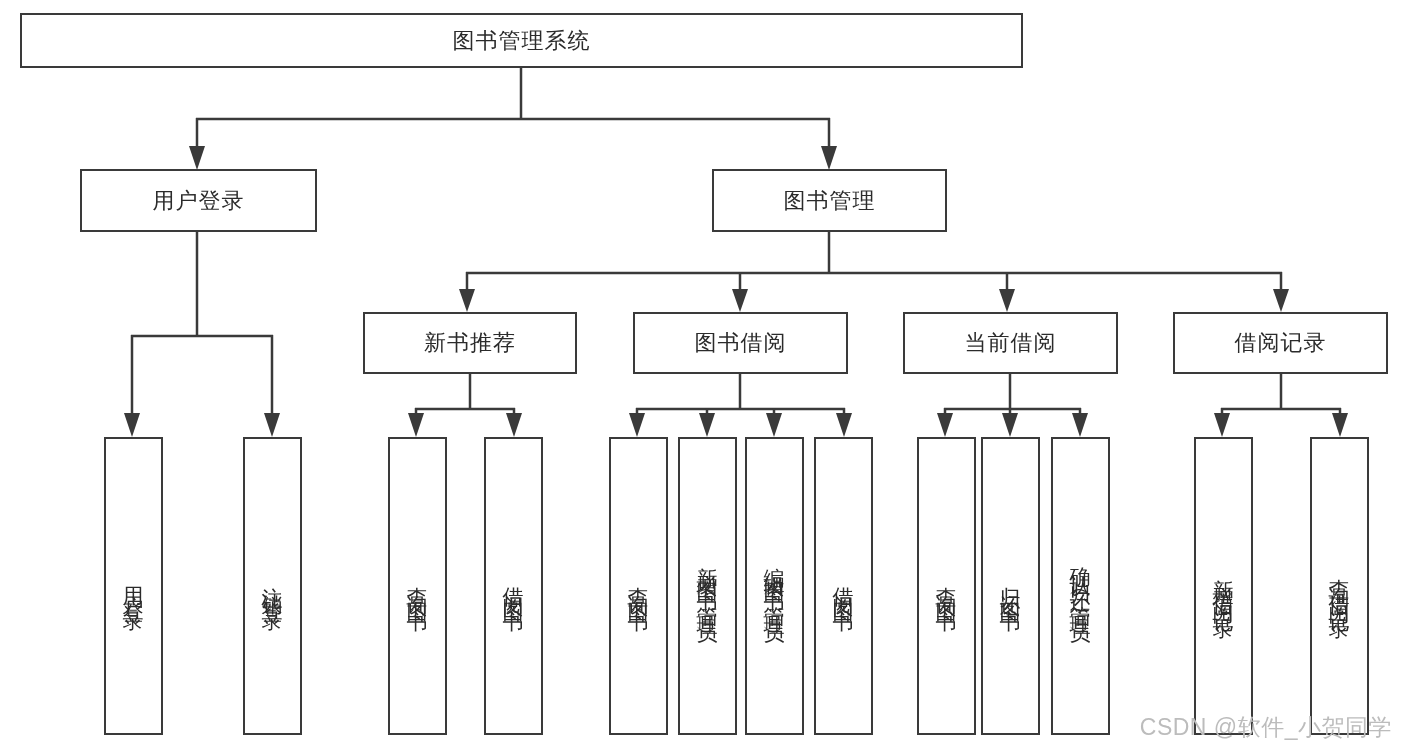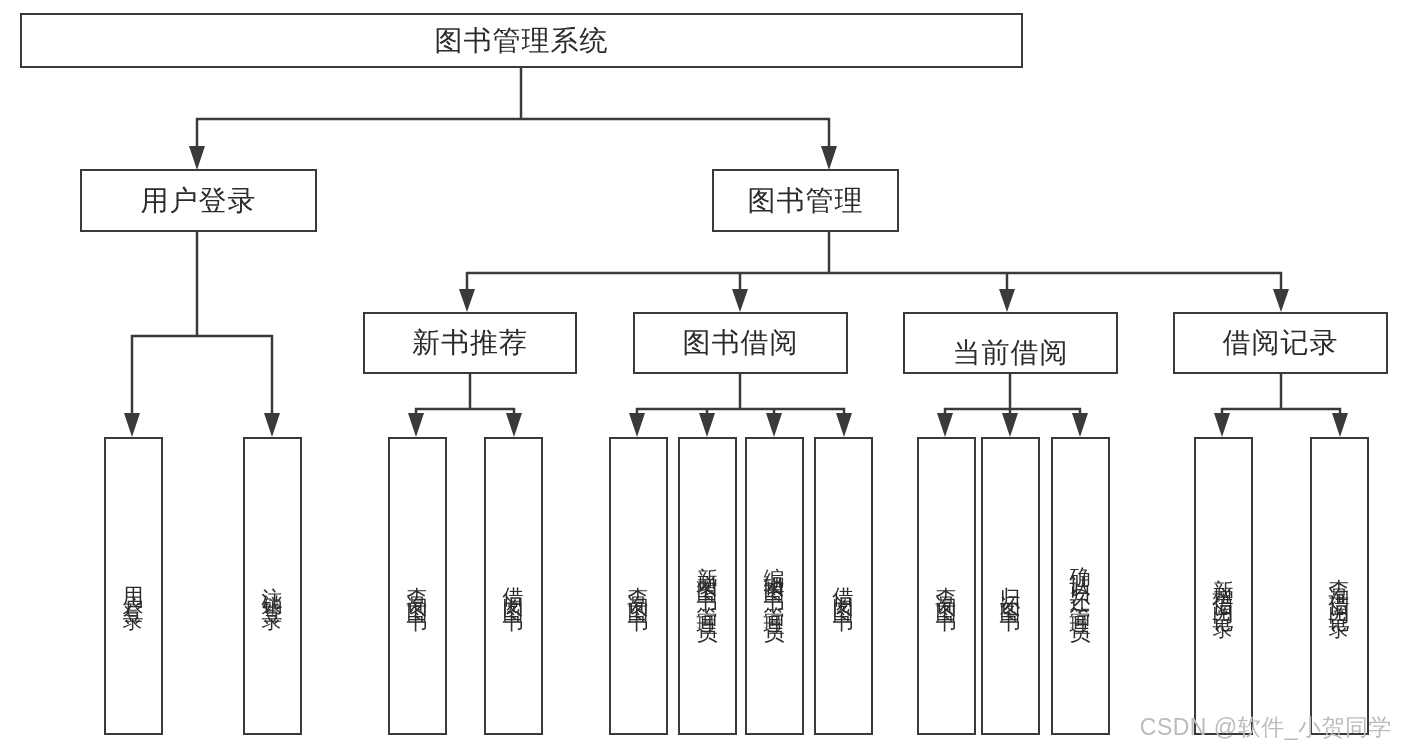--- a/index.html
+++ b/index.html
@@ -23,21 +23,21 @@
   }
   .box {
     position: absolute;
     box-sizing: border-box;
     border: 2.5px solid #3a3a3a;
     background: #ffffff;
     display: flex;
     align-items: center;
     justify-content: center;
     color: #2b2b2b;
-    font-size: 28px;
+    font-size: 22px;
     letter-spacing: 1px;
     white-space: nowrap;
   }
   .root-box   { left: 20px;  top: 13px;  width: 1003px; height: 55px; }
   .l2-box     { top: 169px; height: 63px; }
   .l3-box     { top: 312px; height: 62px; }
   .leaf-box {
     position: absolute;
     box-sizing: border-box;
     border: 2.5px solid #3a3a3a;
@@ -138,31 +138,31 @@
     </g>
   </svg>
 
   <div class="box root-box">
     <span>图书管理系统</span>
   </div>
 
   <div class="box l2-box" style="left:80px;width:237px;">
     <span>用户登录</span>
   </div>
-  <div class="box l2-box" style="left:712px;width:187px;">
+  <div class="box l2-box" style="left:712px;width:235px;">
     <span>图书管理</span>
   </div>
 
   <div class="box l3-box" style="left:633px;width:215px;">
     <span>图书借阅</span>
   </div>
   <div class="box l3-box" style="left:363px;width:214px;">
     <span>新书推荐</span>
   </div>
-  <div class="box l3-box" style="left:903px;width:215px;align-items:flex-end;">
+  <div class="box l3-box" style="left:903px;width:215px;">
     <span>当前借阅</span>
   </div>
   <div class="box l3-box" style="left:1173px;width:215px;">
     <span>借阅记录</span>
   </div>
 
   <div class="leaf-box" style="left:104px;">
     <span class="vtext">用户登录</span>
   </div>
   <div class="leaf-box" style="left:243px;">

